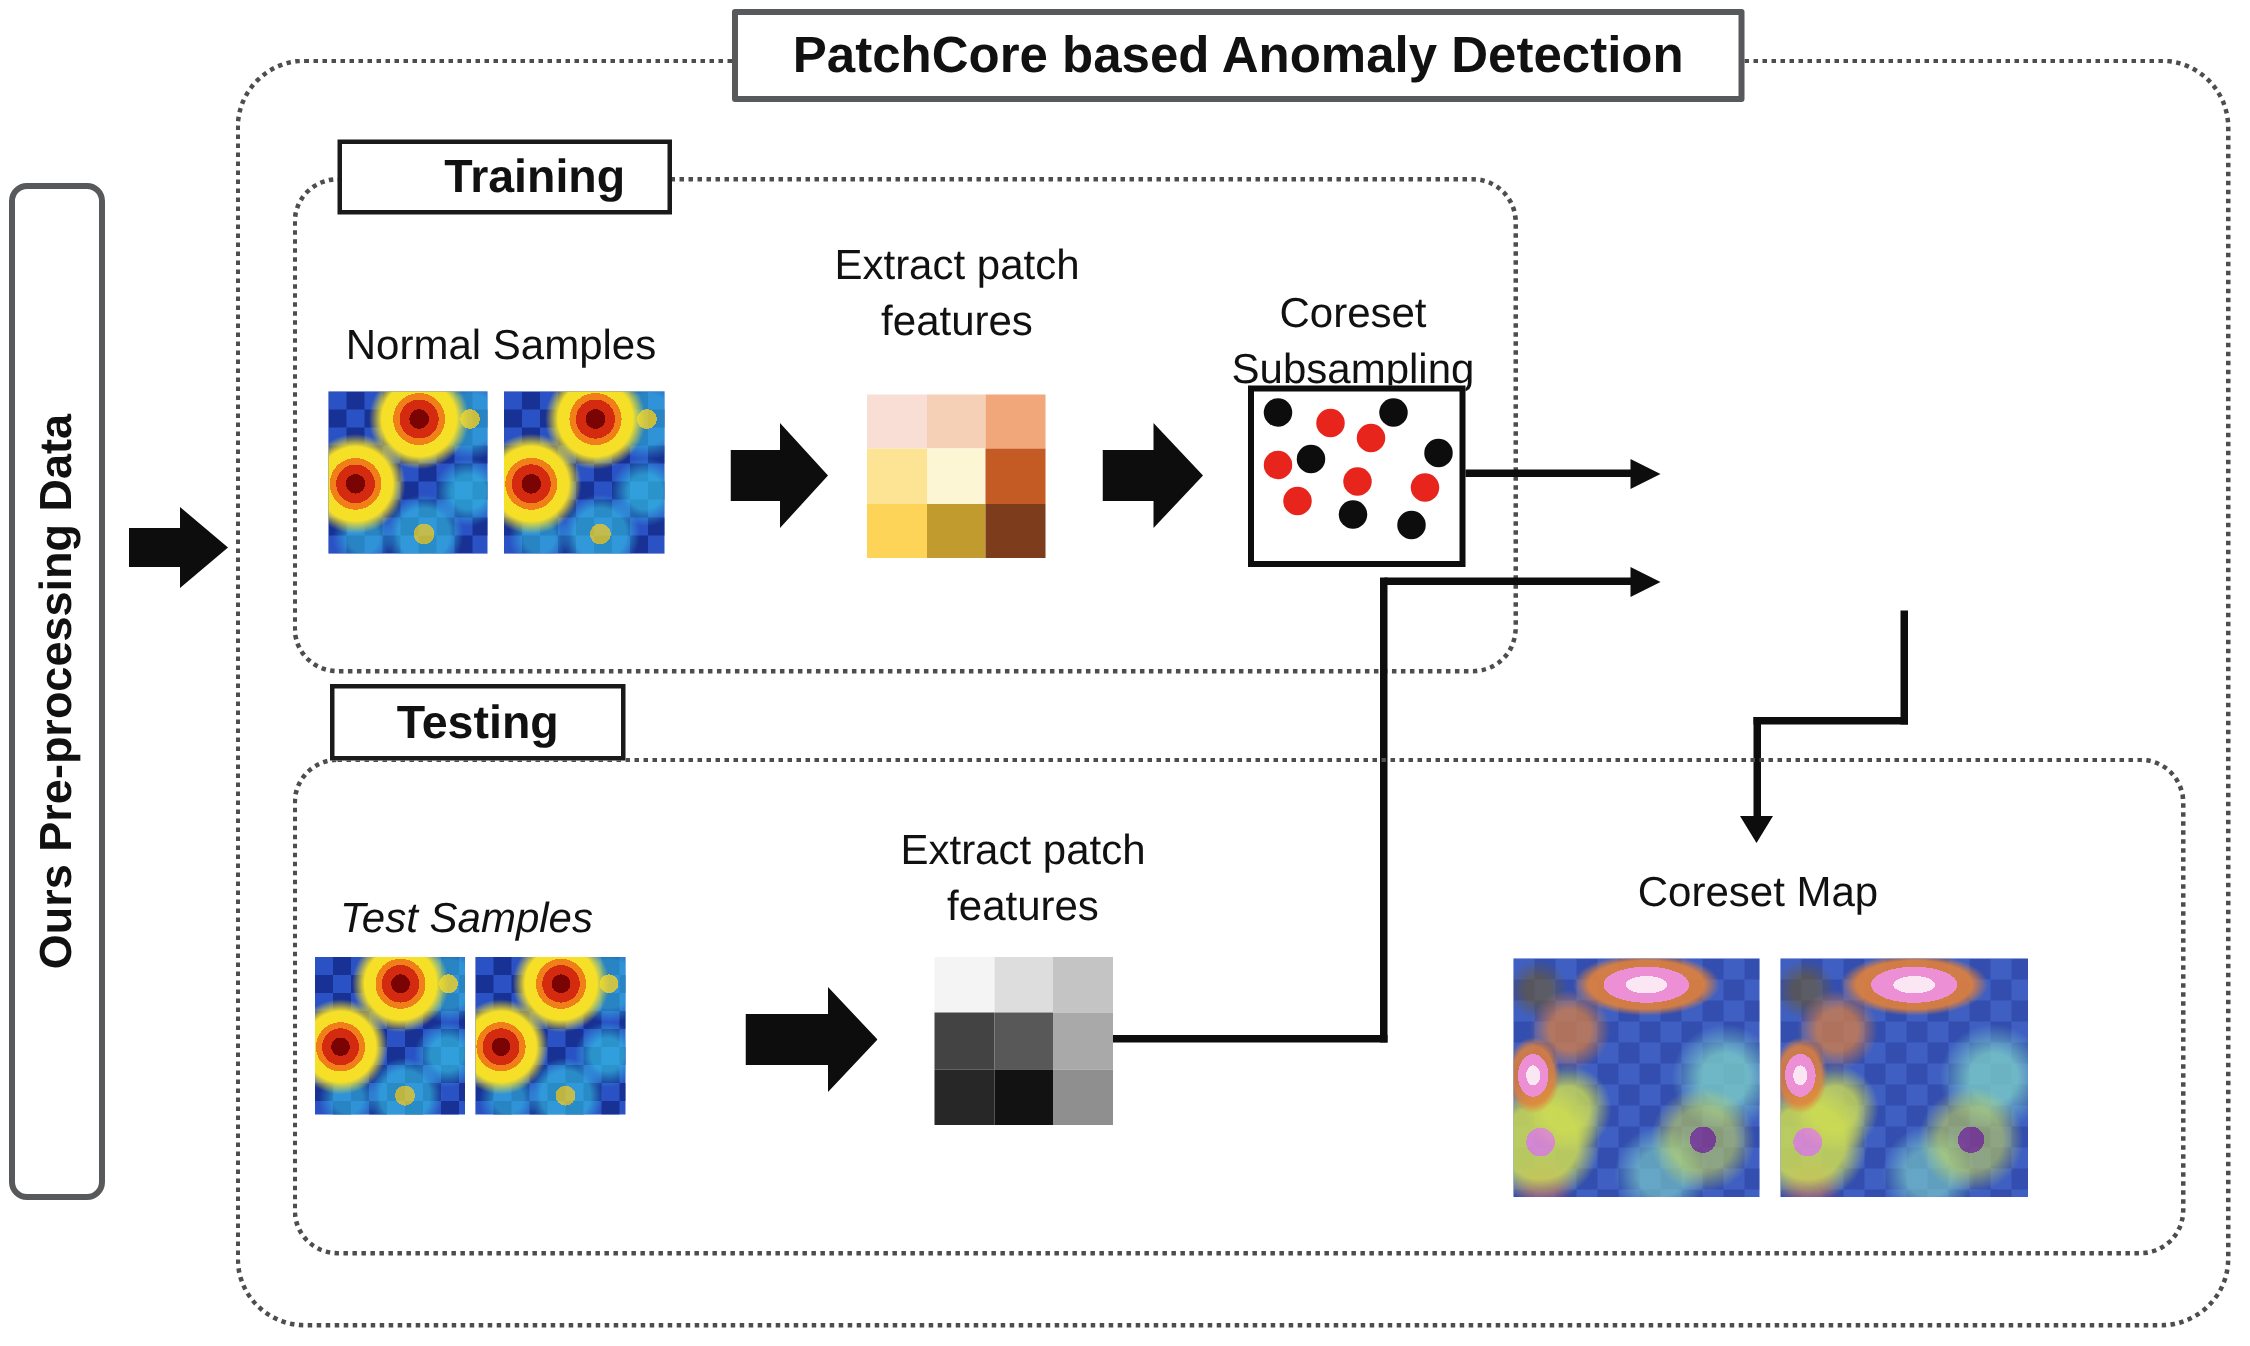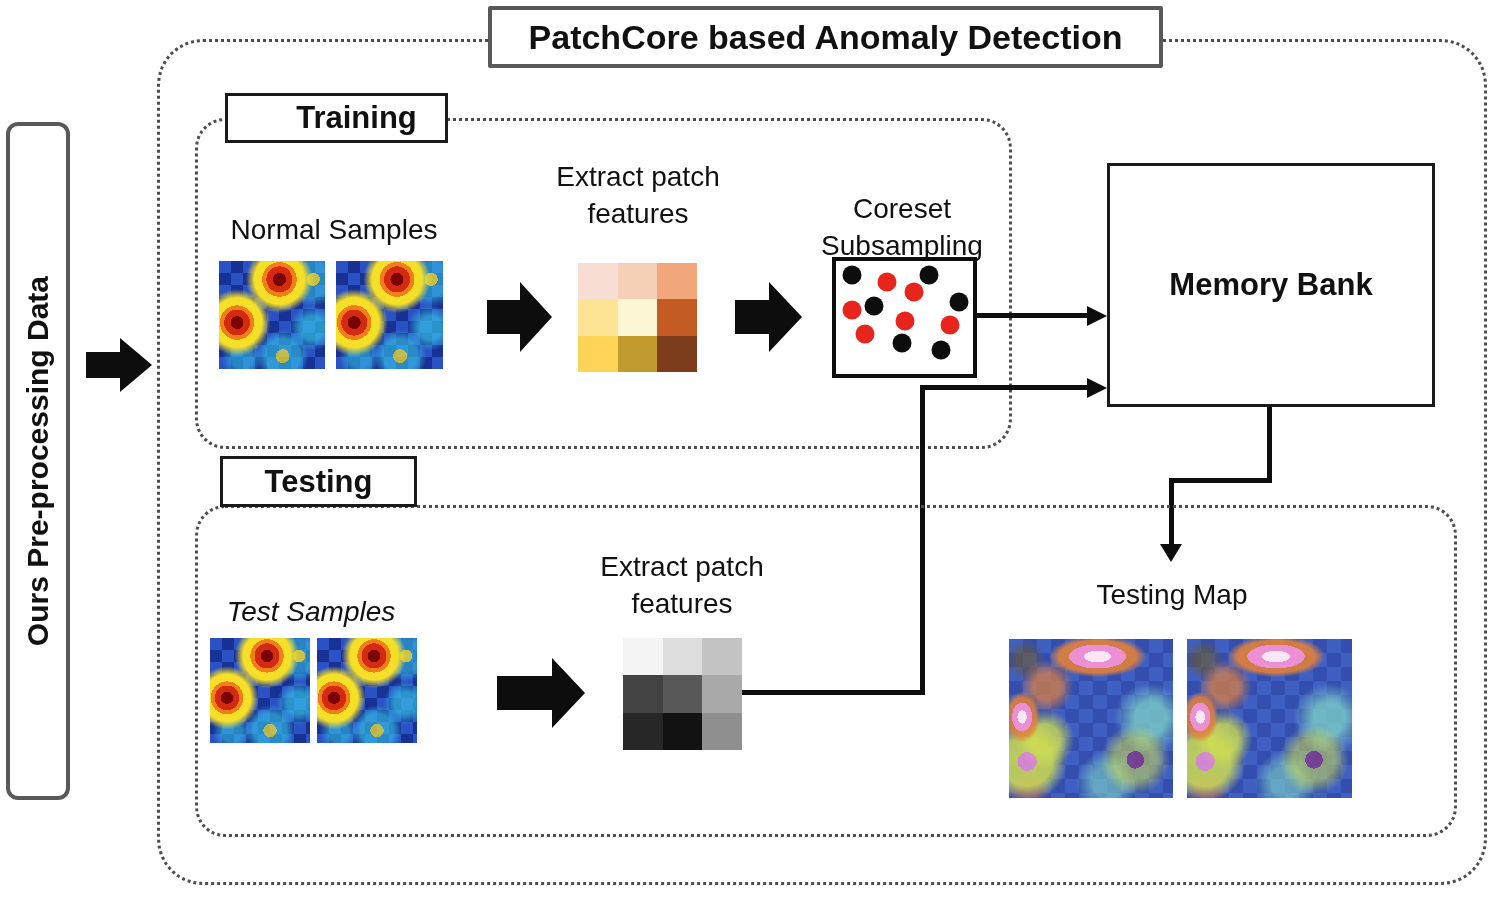--- a/index.html
+++ b/index.html
@@ -137,23 +137,20 @@
       <span class="dot" style="left: 50%; top: 53%; background: rgb(232, 37, 29);"></span>
       <span class="dot" style="left: 83%; top: 57%; background: rgb(232, 37, 29);"></span>
       <span class="dot" style="left: 21%; top: 65%; background: rgb(232, 37, 29);"></span>
       <span class="dot" style="left: 48%; top: 73%; background: rgb(13, 13, 13);"></span>
       <span class="dot" style="left: 77%; top: 79%; background: rgb(13, 13, 13);"></span>
     </div>
 
   <div class="abs line" style="left:977px;top:313px;width:112px;height:5px;"></div>
   <div class="abs head-right" style="left:1087px;top:306px;"></div>
 
-  <div class="abs mb-box">
-    <span>Memory Bank</span>
-  </div>
 
   <div class="abs line" style="left:742px;top:690px;width:183px;height:5px;"></div>
   <div class="abs line" style="left:920px;top:385px;width:5px;height:310px;"></div>
   <div class="abs line" style="left:923px;top:385px;width:166px;height:5px;"></div>
   <div class="abs head-right" style="left:1087px;top:378px;"></div>
 
   <div class="abs line" style="left:1267px;top:407px;width:5px;height:76px;"></div>
   <div class="abs line" style="left:1169px;top:478px;width:103px;height:5px;"></div>
   <div class="abs line" style="left:1169px;top:478px;width:5px;height:66px;"></div>
   <div class="abs head-down" style="left:1160px;top:544px;"></div>
@@ -183,18 +180,18 @@
       <div style="background: rgb(196, 196, 196);"></div>
       <div style="background: rgb(67, 67, 67);"></div>
       <div style="background: rgb(88, 88, 88);"></div>
       <div style="background: rgb(169, 169, 169);"></div>
       <div style="background: rgb(39, 39, 39);"></div>
       <div style="background: rgb(18, 18, 18);"></div>
       <div style="background: rgb(143, 143, 143);"></div>
     </div>
 
   <div class="abs dtext" style="left:1041px;top:576px;width:262px;">
-    <span>Testing Map</span>
+    <span>Coreset Map</span>
   </div>
   <div class="abs am" style="left:1009px;top:639px;width:164px;height:159px;"></div>
   <div class="abs am" style="left:1187px;top:639px;width:165px;height:159px;"></div>
 
 </div>
 
 </body></html>

